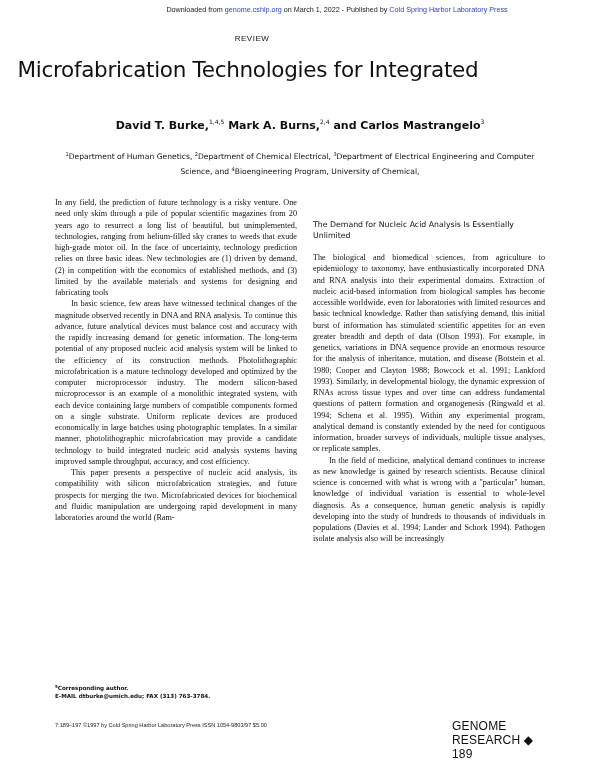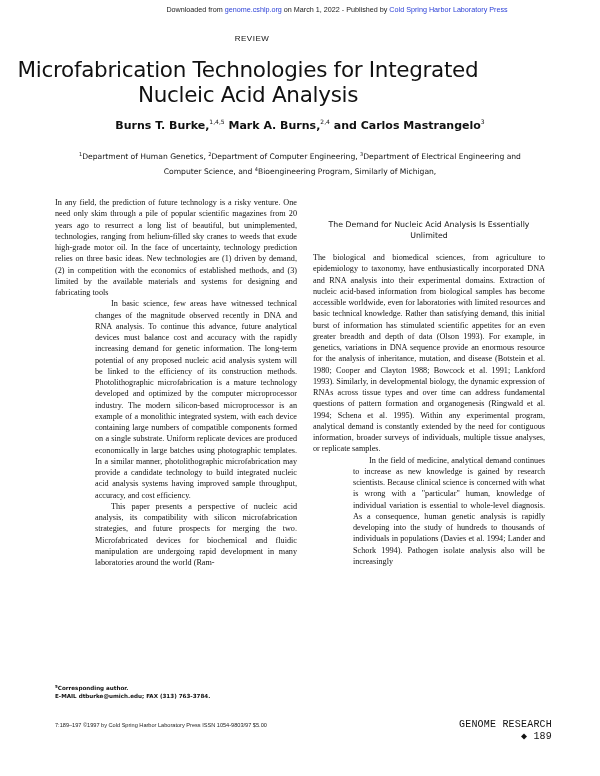--- a/index.html
+++ b/index.html
@@ -9,47 +9,46 @@
     .kind { position: absolute; top: 34px; left: 0; width: 504px; text-align: center; font-family: "Liberation Sans", sans-serif; font-size: 8px; letter-spacing: 0.5px; color: #111; }
     .title { position: absolute; top: 57px; left: 0; width: 496px; text-align: center; font-family: "DejaVu Sans", sans-serif; font-size: 21.5px; line-height: 25px; color: #111; letter-spacing: -0.3px; }
     .authors { position: absolute; top: 118px; left: 0; width: 600px; text-align: center; font-family: "DejaVu Sans", sans-serif; font-size: 11px; font-weight: bold; color: #111; }
     .authors sup { font-size: 6px; font-weight: normal; vertical-align: 5px; }
     .affil { position: absolute; top: 148px; left: 60px; width: 480px; text-align: center; font-family: "DejaVu Sans", sans-serif; font-size: 7.6px; line-height: 12px; color: #111; }
     .affil sup { font-size: 5px; vertical-align: 3px; }
     .col { position: absolute; top: 197px; font-size: 8.2px; line-height: 11.25px; text-align: justify; color: #111; }
     .col.left { left: 55px; width: 242px; }
     .col.right { left: 313px; width: 232px; }
     .col p { margin: 0; text-indent: 0; }
-    .col p.ind { text-indent: 16px; margin-left: 40px; }
-    .section-head { font-family: "DejaVu Sans", sans-serif; font-size: 7.8px; line-height: 11px; margin: 22px 0 11px 0; text-align: center; }
+    .col p.ind { text-indent: 16px; }
+    .section-head { font-family: "DejaVu Sans", sans-serif; font-size: 7.8px; line-height: 11px; margin: 22px 0 11px 0; text-align: left; }
     .footnote { position: absolute; top: 683px; left: 55px; width: 240px; font-family: "DejaVu Sans", sans-serif; font-size: 5.6px; line-height: 8px; font-weight: bold; color: #111; }
     .footnote sup { font-size: 4px; vertical-align: 2px; }
     .footer-left { position: absolute; top: 722px; left: 55px; font-family: "Liberation Sans", sans-serif; font-size: 5.6px; color: #222; }
-    .footer-right { position: absolute; top: 719px; left: 452px; width: 100px; text-align: right; font-family: Liberation Mono, monospace; font-size: 10px; color: #111; letter-spacing: 0.2px; }
+    .footer-right { position: absolute; top: 719px; left: 452px; width: 100px; text-align: left; font-family: Liberation Sans, sans-serif; font-size: 12px; color: #111; letter-spacing: 0.2px; }
   </style>
 </head>
 <body>
 
 <div class="topline">
   <span>Downloaded from </span><a>genome.cshlp.org</a><span> on March 1, 2022 - Published by </span><a>Cold Spring Harbor Laboratory Press</a>
 </div>
 
 <div class="kind">REVIEW</div>
 
 <div class="title">
   <div>Microfabrication Technologies for Integrated</div>
-  <div>Nucleic Acid Analysis</div>
 </div>
 
 <div class="authors">
-  <span>Burns T. Burke,</span><sup>1,4,5</sup><span> Mark A. Burns,</span><sup>2,4</sup><span> and Carlos Mastrangelo</span><sup>3</sup>
+  <span>David T. Burke,</span><sup>1,4,5</sup><span> Mark A. Burns,</span><sup>2,4</sup><span> and Carlos Mastrangelo</span><sup>3</sup>
 </div>
 
 <div class="affil">
-  <div><sup>1</sup><span>Department of Human Genetics, </span><sup>2</sup><span>Department of Computer Engineering, </span><sup>3</sup><span>Department of Electrical Engineering and Computer Science, and </span><sup>4</sup><span>Bioengineering Program, Similarly of Michigan,</span></div>
+  <div><sup>1</sup><span>Department of Human Genetics, </span><sup>2</sup><span>Department of Chemical Electrical, </span><sup>3</sup><span>Department of Electrical Engineering and Computer Science, and </span><sup>4</sup><span>Bioengineering Program, University of Chemical,</span></div>
 </div>
 
 <div class="col left">
   <p>In any field, the prediction of future technology is a risky venture. One need only skim through a pile of popular scientific magazines from 20 years ago to resurrect a long list of beautiful, but unimplemented, technologies, ranging from helium-filled sky cranes to weeds that exude high-grade motor oil. In the face of uncertainty, technology prediction relies on three basic ideas. New technologies are (1) driven by demand, (2) in competition with the economics of established methods, and (3) limited by the available materials and systems for designing and fabricating tools</p>
   <p class="ind">In basic science, few areas have witnessed technical changes of the magnitude observed recently in DNA and RNA analysis. To continue this advance, future analytical devices must balance cost and accuracy with the rapidly increasing demand for genetic information. The long-term potential of any proposed nucleic acid analysis system will be linked to the efficiency of its construction methods. Photolithographic microfabrication is a mature technology developed and optimized by the computer microprocessor industry. The modern silicon-based microprocessor is an example of a monolithic integrated system, with each device containing large numbers of compatible components formed on a single substrate. Uniform replicate devices are produced economically in large batches using photographic templates. In a similar manner, photolithographic microfabrication may provide a candidate technology to build integrated nucleic acid analysis systems having improved sample throughput, accuracy, and cost efficiency.</p>
   <p class="ind">This paper presents a perspective of nucleic acid analysis, its compatibility with silicon microfabrication strategies, and future prospects for merging the two. Microfabricated devices for biochemical and fluidic manipulation are undergoing rapid development in many laboratories around the world (Ram-</p>
 </div>
 
 <div class="col right">
   <div class="section-head">The Demand for Nucleic Acid Analysis Is Essentially Unlimited</div>

